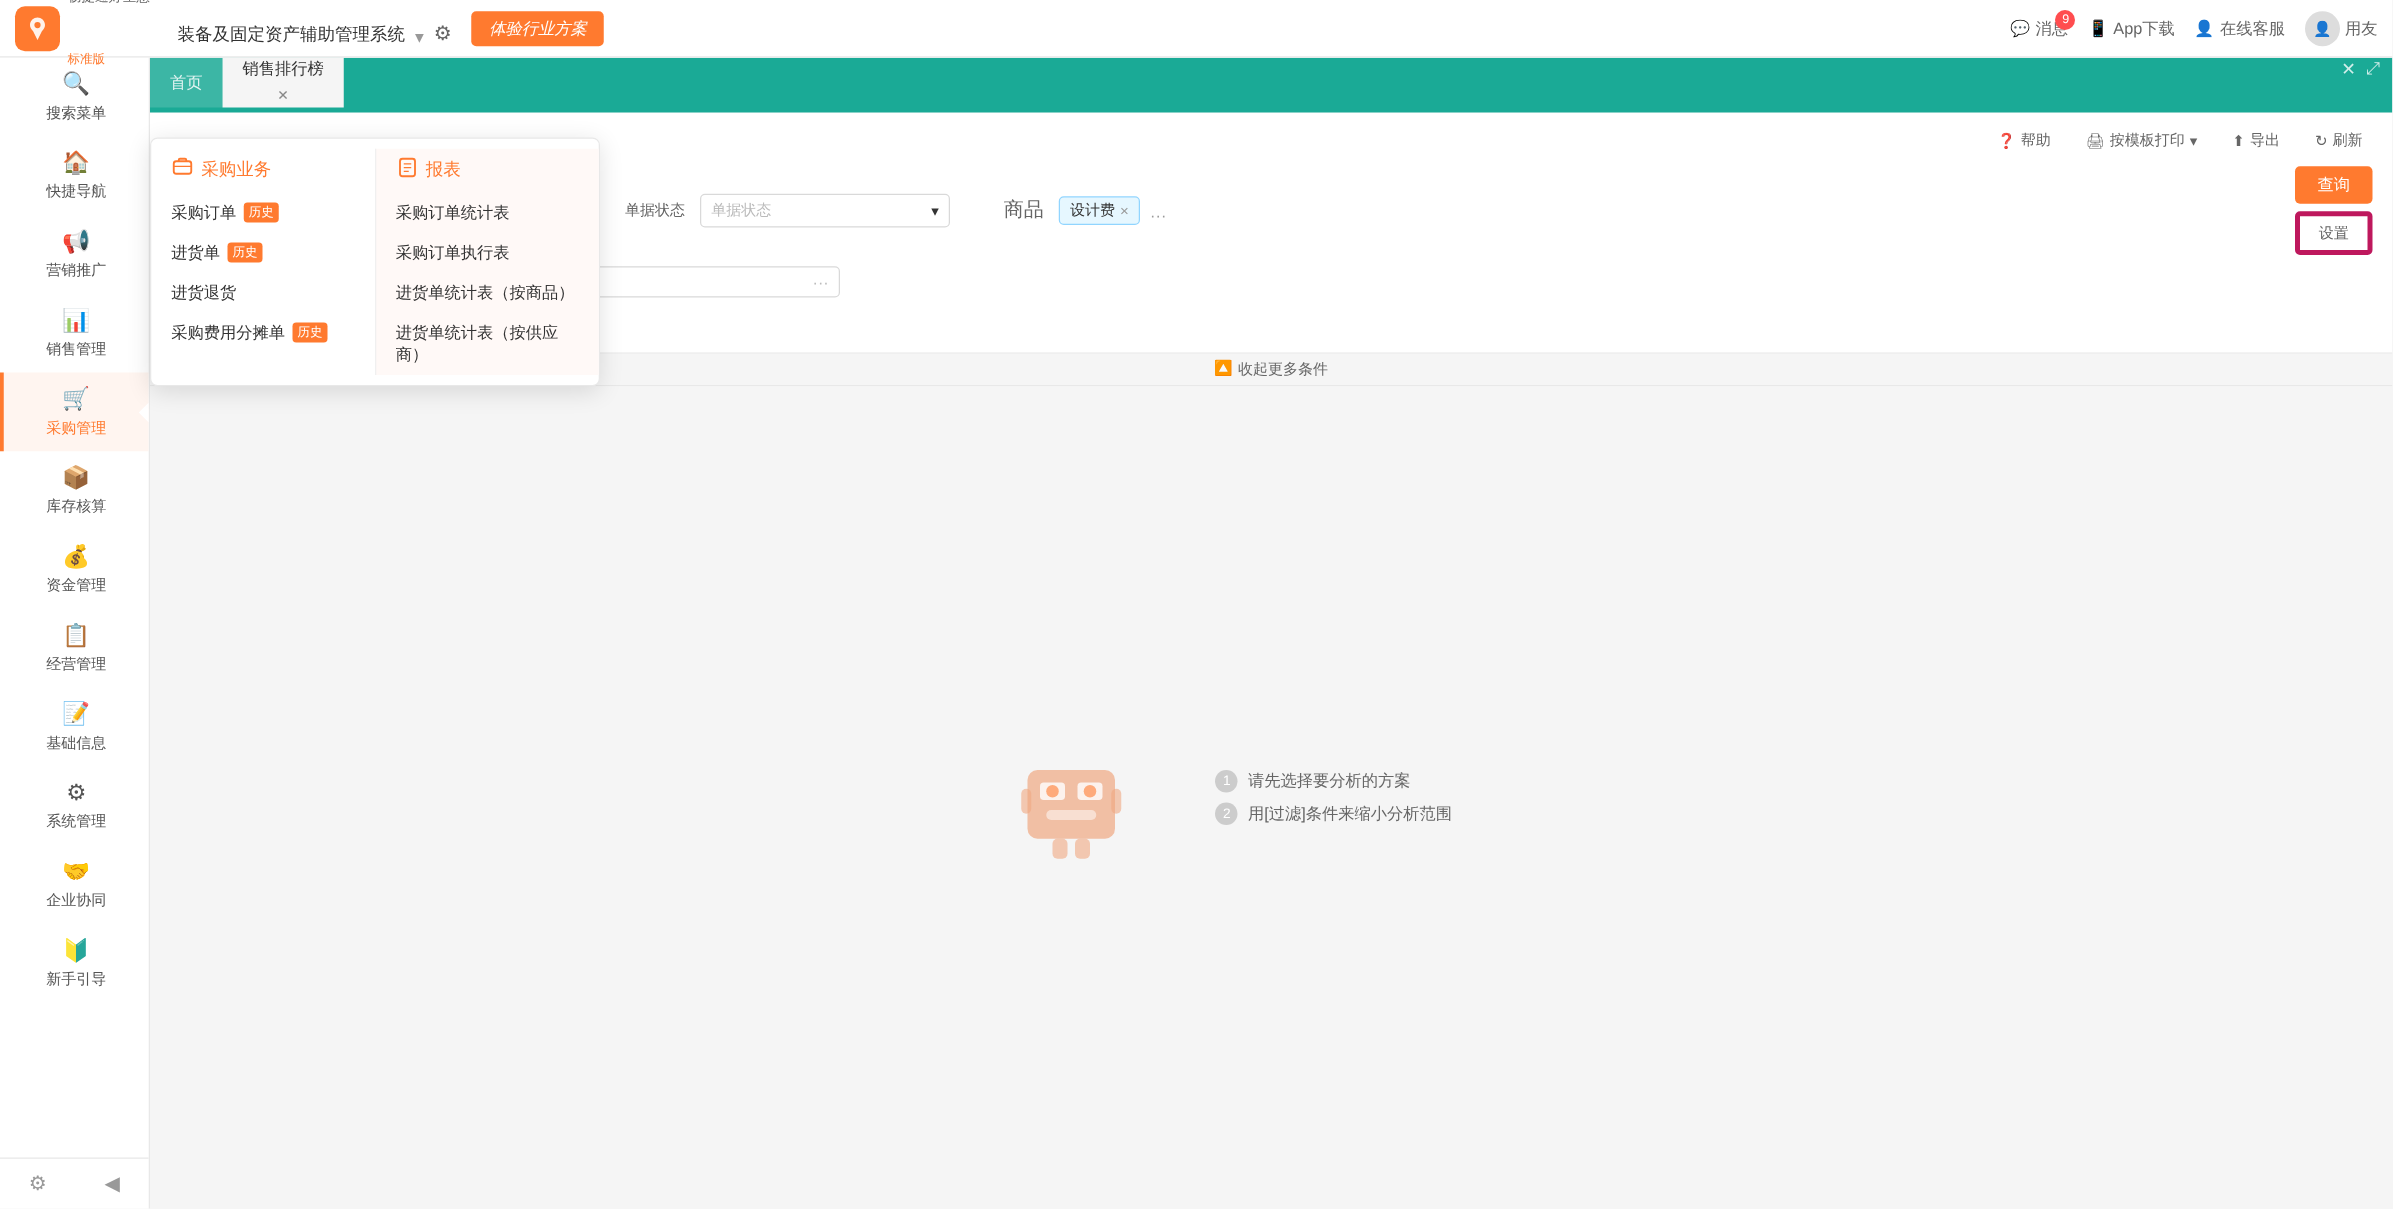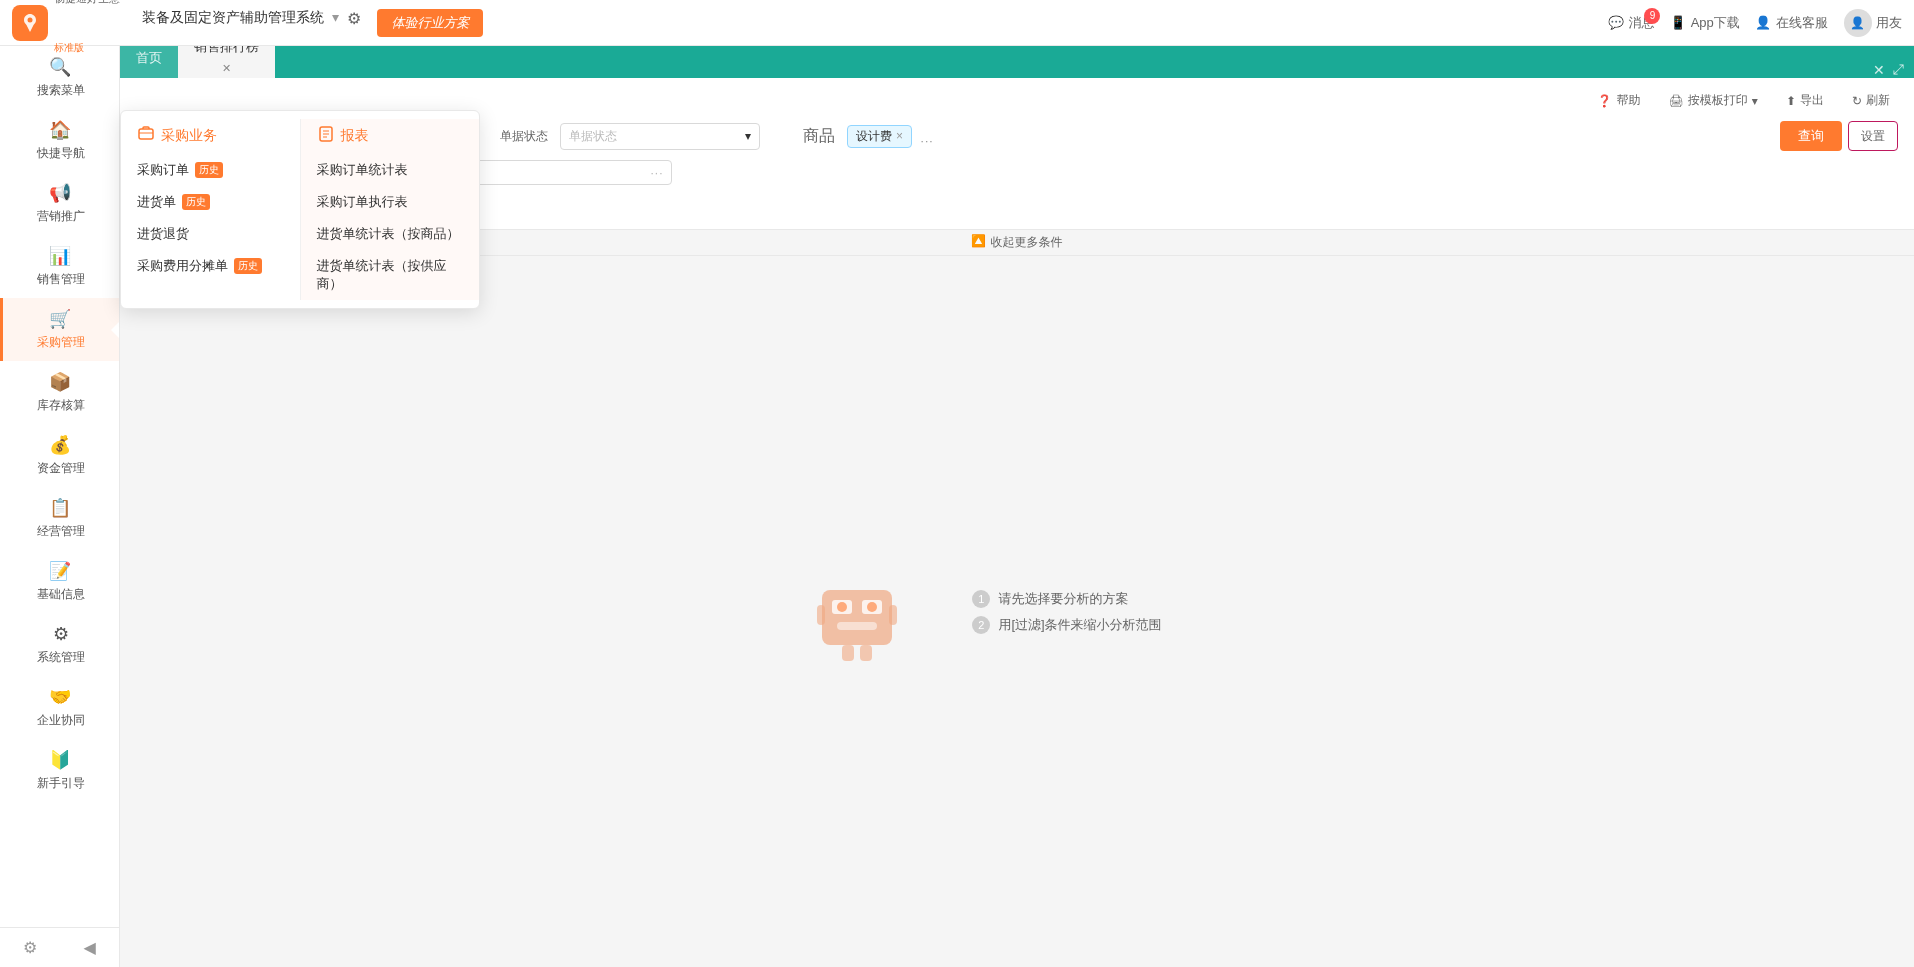--- a/index.html
+++ b/index.html
@@ -38,21 +38,21 @@
       font-size: 11px;
       color: #666;
       line-height: 1.3;
     }
     .logo-text span { display: block; }
     .logo-text .sub { color: #ff7a2f; font-size: 10px; margin-top: 36px; }
 
     .system-title {
       flex: 1;
       display: flex;
-      align-items: flex-start;
+      align-items: flex-end;
       gap: 8px;
       color: #333;
       font-size: 14px;
       padding-left: 10px;
     }
     .system-title-arrow {
       color: #999;
       cursor: pointer;
     }
     .system-settings-icon {
@@ -158,22 +158,22 @@
       flex: 1;
       display: flex;
       flex-direction: column;
       overflow: hidden;
     }
 
     
     .tabs-bar {
       background: #1aaa96;
       display: flex;
-      align-items: flex-end;
-      height: 32px;
+      align-items: flex-start;
+      height: 44px;
       padding: 0 0;
       position: relative;
     }
     .tab-item {
       height: 40px;
       display: flex;
       align-items: center;
       padding: 0 16px;
       cursor: pointer;
       color: rgba(255,255,255,0.85);
@@ -252,21 +252,21 @@
     .query-btn {
       background: #ff7a2f;
       color: white;
       border: none;
       padding: 6px 18px;
       border-radius: 4px;
       cursor: pointer;
       font-size: 13px;
     }
     .settings-btn {
-      border: 1px solid #be185d;
+      border: 4px solid #be185d;
       background: #fff;
       color: #666;
       padding: 5px 12px;
       border-radius: 4px;
       cursor: pointer;
       font-size: 12px;
     }
 
     .collapse-row {
       display: flex;
@@ -563,21 +563,21 @@
 
         <span style="color:#666;font-size:16px;white-space:nowrap;margin-left:31px;">商品</span>
         <div style="display:flex;align-items:flex-end;gap:4px;">
           <div class="filter-tag">
             <span>设计费</span>
             <span class="close">×</span>
           </div>
           <span class="filter-dots">···</span>
         </div>
 
-        <div style="margin-left:auto;display:flex;gap:6px;">
+        <div style="margin-left:auto;display:flex;gap:6px;flex-direction:column;">
           <button class="query-btn">查询</button>
           <button class="settings-btn">设置</button>
         </div>
       </div>
 
       <div class="filter-row">
         <span style="color:#666;font-size:12px;white-space:nowrap;">排名项目</span>
         <div class="filter-select" style="min-width:200px;">
           <span>金额</span>
           <span style="margin-left:auto;">▾</span>

